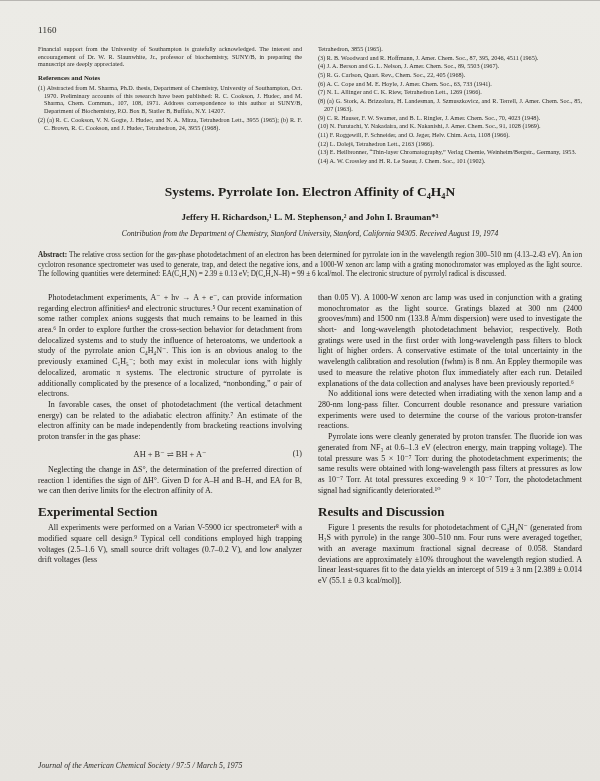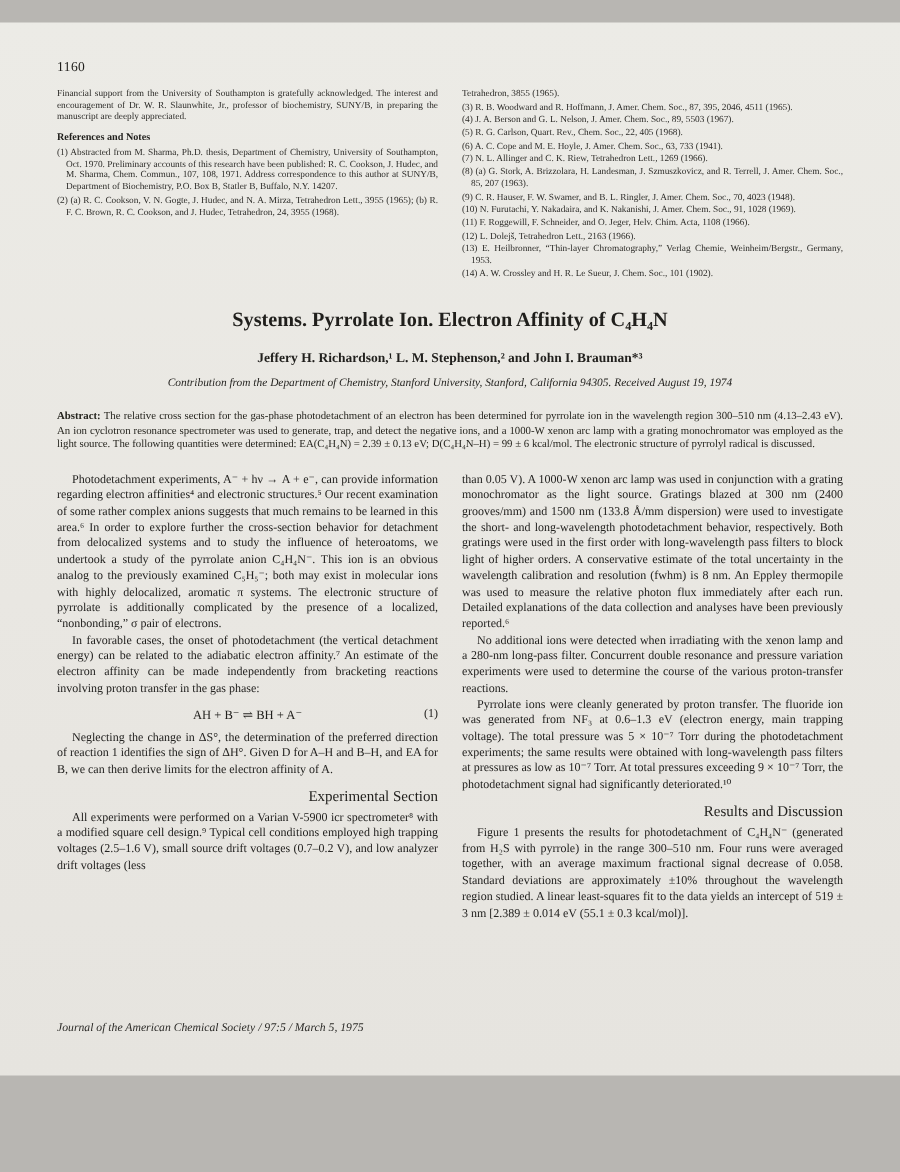--- a/index.html
+++ b/index.html
@@ -1,24 +1,24 @@
 <!DOCTYPE html>
 <html><head>
 <meta charset="utf-8">
 <style>
   html,body { margin:0; padding:0; background:#b8b6b2; }
   .page {
     position:relative;
-    width:600px; height:702px;
-    margin:15px auto;
+    width:600px; height:781px;
+    margin:1px auto;
     background:linear-gradient(180deg,#ecebe6 0%, #e9e7e2 55%, #e6e4df 100%);
     color:#201f1c;
     font-family:"Liberation Serif","DejaVu Serif",serif;
     box-sizing:border-box;
-    padding:24px 38px 0 38px;
+    padding:24px 18px 0 38px;
     overflow:hidden;
   }
   .pageno { font-size:9px; letter-spacing:0.3px; margin-bottom:10px; }
 
   .frontmatter { display:flex; gap:16px; }
   .col { flex:1 1 0; min-width:0; }
   .small { font-size:6.2px; line-height:1.24; text-align:justify; color:#2c2b28; }
   .ack { margin-bottom:6px; }
   .refs-heading { font-size:6.8px; font-weight:bold; margin:5px 0 3px 0; }
   .ref { text-indent:-6px; padding-left:6px; margin-bottom:1px; }
@@ -27,25 +27,25 @@
   .title { font-size:13.5px; font-weight:bold; line-height:1.25; }
   .authors { font-size:9px; font-weight:bold; margin-top:11px; }
   .affil { font-size:7.6px; font-style:italic; line-height:1.3; margin-top:7px; }
 
   .abstract { font-size:7.2px; line-height:1.32; text-align:justify; margin-top:13px; color:#26251f; }
   .abstract .ab-label { font-weight:bold; }
 
   .bodycols { display:flex; gap:16px; margin-top:13px; }
   .bodytext p { font-size:8px; line-height:1.34; text-align:justify; margin:0; text-indent:10px; color:#232220; }
   .bodytext p.noindent { text-indent:0; }
-  .section-heading { font-size:10px; font-weight:normal; margin:7px 0 3px 0;text-align:right; }
+  .section-heading { font-size:13px; font-weight:bold; margin:7px 0 3px 0; }
   .equation { position:relative; text-align:center; font-size:8.4px; margin:6px 0; }
   .eq-num { position:absolute; right:0; top:0; font-size:8px; }
 
-  .footer { position:absolute; left:38px; bottom:28px; font-size:7.8px; font-style:italic; color:#2c2b28; }
+  .footer { position:absolute; left:38px; bottom:12px; font-size:7.8px; font-style:italic; color:#2c2b28; }
 </style>
 </head>
 <body>
 
 <div class="page">
 
   <div class="pageno">1160</div>
 
   <div class="frontmatter">
     <div class="col">

